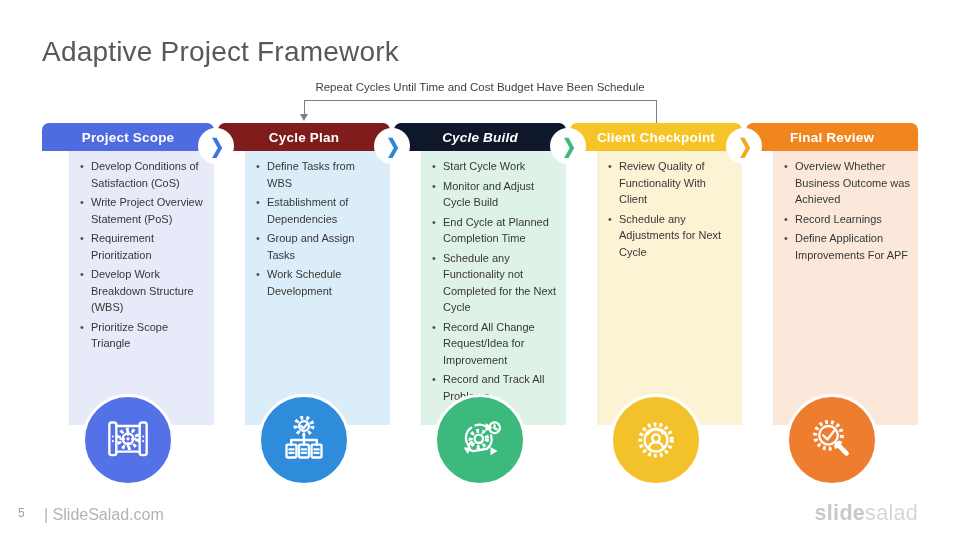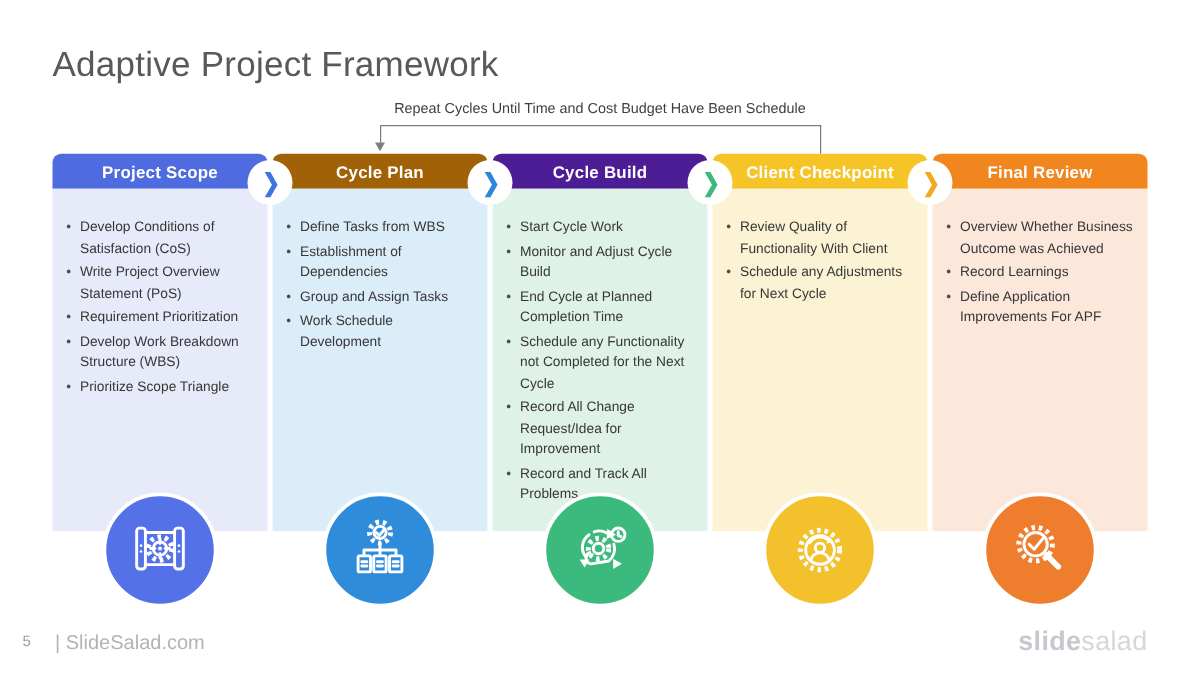--- a/index.html
+++ b/index.html
@@ -35,21 +35,21 @@
   .columns {
     position:absolute; left:42px; top:123px; width:876px;
     display:flex; gap:4px;
   }
   .column { position:relative; flex:1 1 0; }
   .col-header {
     height:28px; border-radius:7px 7px 0 0; display:flex;
     align-items:center; justify-content:center;
     color:#ffffff; font-weight:bold; font-size:13.5px; letter-spacing:0.2px;
   }
-  .col-body { height:274px; padding:23px 8px 0 9px; }
+  .col-body { height:274px; padding:7px 8px 0 9px;margin-left:27px; }
   .col-body ul { list-style:none; }
   .col-body li {
     position:relative; padding-left:13px; margin-bottom:3px;
     font-size:11px; line-height:1.5; color:#373737;
   }
   .col-body li::before {
     content:"•"; position:absolute; left:2px; top:0; color:#4a4a4a;
   }
   .icon-circle {
     position:absolute; top:271px; left:50%; transform:translateX(-50%);
@@ -119,21 +119,21 @@
           <line class="ln" x1="27.5" y1="23" x2="30.5" y2="23"></line>
           <circle class="fillw" cx="11" cy="21" r="0.9"></circle>
           <circle class="fillw" cx="11" cy="25" r="0.9"></circle>
           <circle class="fillw" cx="37" cy="21" r="0.9"></circle>
           <circle class="fillw" cx="37" cy="25" r="0.9"></circle>
         </svg>
       </div>
     </div>
 
     <div class="column">
-      <div class="col-header" style="background-color: #a16207; justify-content: center;">
+      <div class="col-header" style="background-color: #7f1d1d; justify-content: center;">
         <span>Cycle Plan</span>
       </div>
       <div class="col-body" style="background-color: rgb(220, 237, 250);">
         <ul>
             <li>Define Tasks from WBS</li>
             <li>Establishment of Dependencies</li>
             <li>Group and Assign Tasks</li>
             <li>Work Schedule Development</li>
           </ul>
       </div>
@@ -151,21 +151,21 @@
           <line class="ln" x1="11.5" y1="35" x2="15" y2="35"></line>
           <line class="ln" x1="22.2" y1="32" x2="25.7" y2="32"></line>
           <line class="ln" x1="22.2" y1="35" x2="25.7" y2="35"></line>
           <line class="ln" x1="33" y1="32" x2="36.5" y2="32"></line>
           <line class="ln" x1="33" y1="35" x2="36.5" y2="35"></line>
         </svg>
       </div>
     </div>
 
     <div class="column">
-      <div class="col-header" style="background-color: #4c1d95;">
+      <div class="col-header" style="background-color: #0f172a; font-style: italic;">
         <span>Cycle Build</span>
       </div>
       <div class="col-body" style="background-color: rgb(223, 242, 232);">
         <ul>
             <li>Start Cycle Work</li>
             <li>Monitor and Adjust Cycle Build</li>
             <li>End Cycle at Planned Completion Time</li>
             <li>Schedule any Functionality not Completed for the Next Cycle</li>
             <li>Record All Change Request/Idea for Improvement</li>
             <li>Record and Track All Problems</li>

